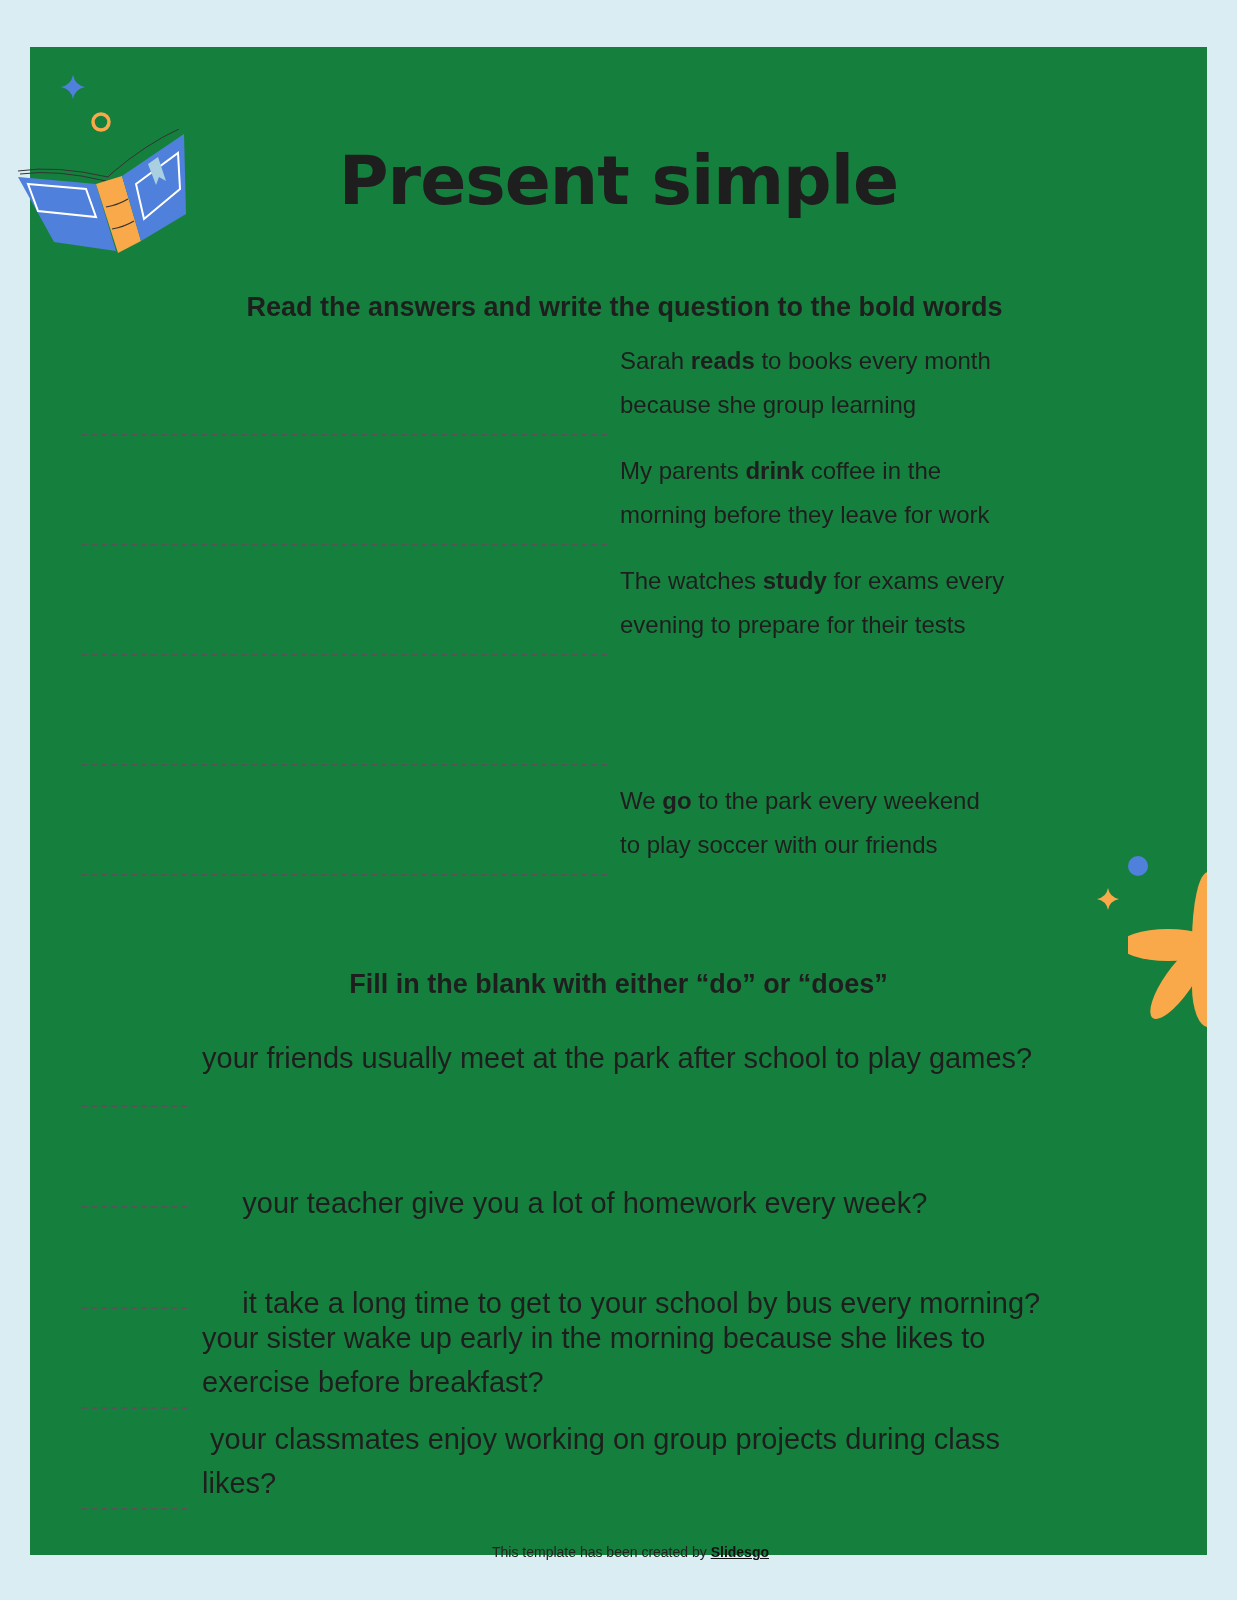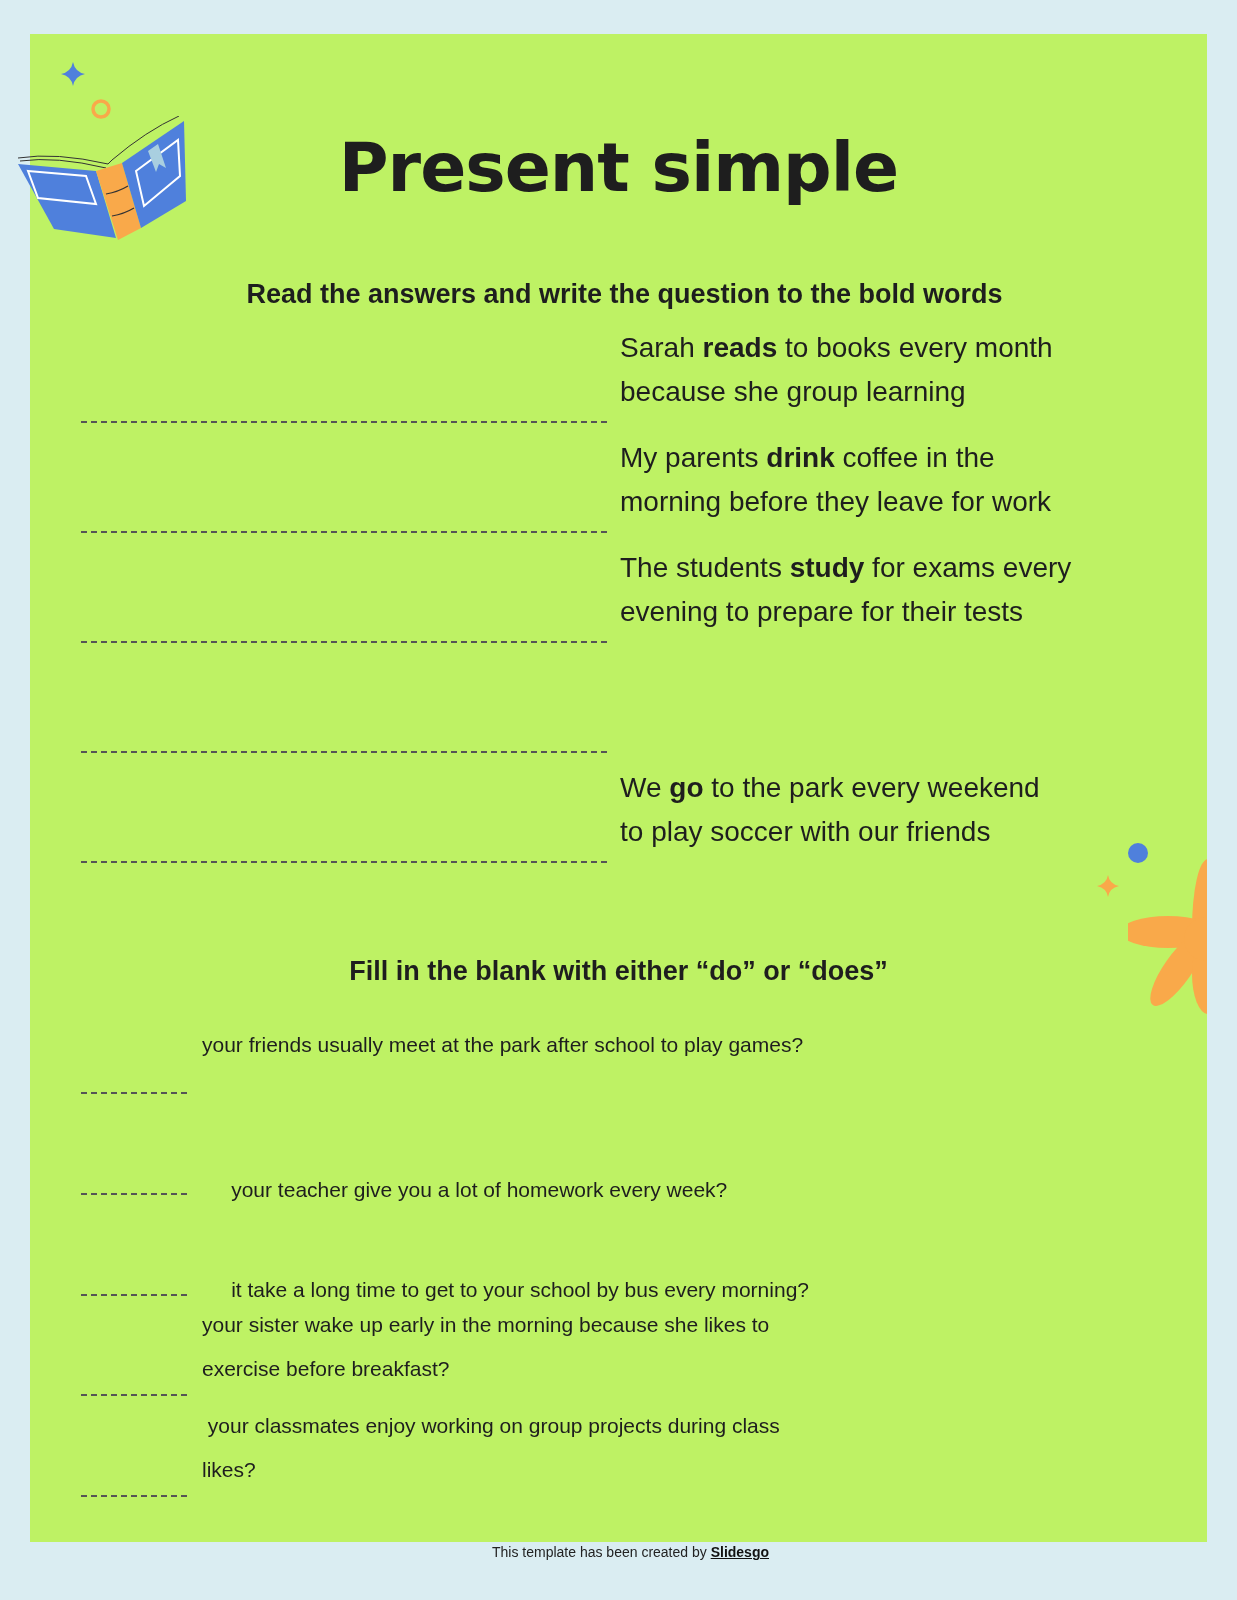--- a/index.html
+++ b/index.html
@@ -6,23 +6,23 @@
     html, body { width: 1237px; height: 1600px; }
     body {
       background: #daedf2;
       font-family: "Liberation Sans", "DejaVu Sans", sans-serif;
       color: #1a1a1a;
       position: relative;
       overflow: hidden;
     }
     .card {
       position: absolute;
-      left: 30px; top: 34px;
+      left: 30px; top: 47px;
       width: 1177px; height: 1508px;
-      background: #bef264;
+      background: #15803d;
     }
     .abs { position: absolute; }
 
     .title {
       position: absolute;
       left: 0; right: 0; top: 94px;
       text-align: center;
       font-family: "DejaVu Sans", sans-serif;
       font-weight: bold;
       font-size: 68px;
@@ -45,38 +45,38 @@
       position: absolute;
       left: 51px;
       width: 526px;
       border-top: 2px dashed #555;
       height: 0;
     }
     .answer-text {
       position: absolute;
       left: 590px;
       width: 520px;
-      font-size: 28px;
+      font-size: 24px;
       line-height: 44px;
       color: #1e1e1e;
     }
     .answer-text b { font-weight: bold; }
 
     .blank-line {
       position: absolute;
       left: 51px;
       width: 106px;
       border-top: 2px dashed #555;
       height: 0;
     }
     .fill-text {
       position: absolute;
       left: 172px;
       width: 900px;
-      font-size: 21px;
+      font-size: 29px;
       line-height: 44px;
       color: #1e1e1e;
     }
 
     .footer {
       position: absolute;
       left: 0; right: 0; top: 1544px;
       text-align: center;
       font-size: 14px;
       color: #222;
@@ -143,21 +143,21 @@
   </div>
   <div class="answer-line" style="top:387px"></div>
 
   <div class="answer-text" style="top:402px">
     <span>My parents </span><b>drink</b><span> coffee in the</span><br>
     <span>morning before they leave for work</span>
   </div>
   <div class="answer-line" style="top:497px"></div>
 
   <div class="answer-text" style="top:512px">
-    <span>The students </span><b>study</b><span> for exams every</span><br>
+    <span>The watches </span><b>study</b><span> for exams every</span><br>
     <span>evening to prepare for their tests</span>
   </div>
   <div class="answer-line" style="top:607px"></div>
 
   <div class="answer-line" style="top:717px"></div>
 
   <div class="answer-text" style="top:732px">
     <span>We </span><b>go</b><span> to the park every weekend</span><br>
     <span>to play soccer with our friends</span>
   </div>

